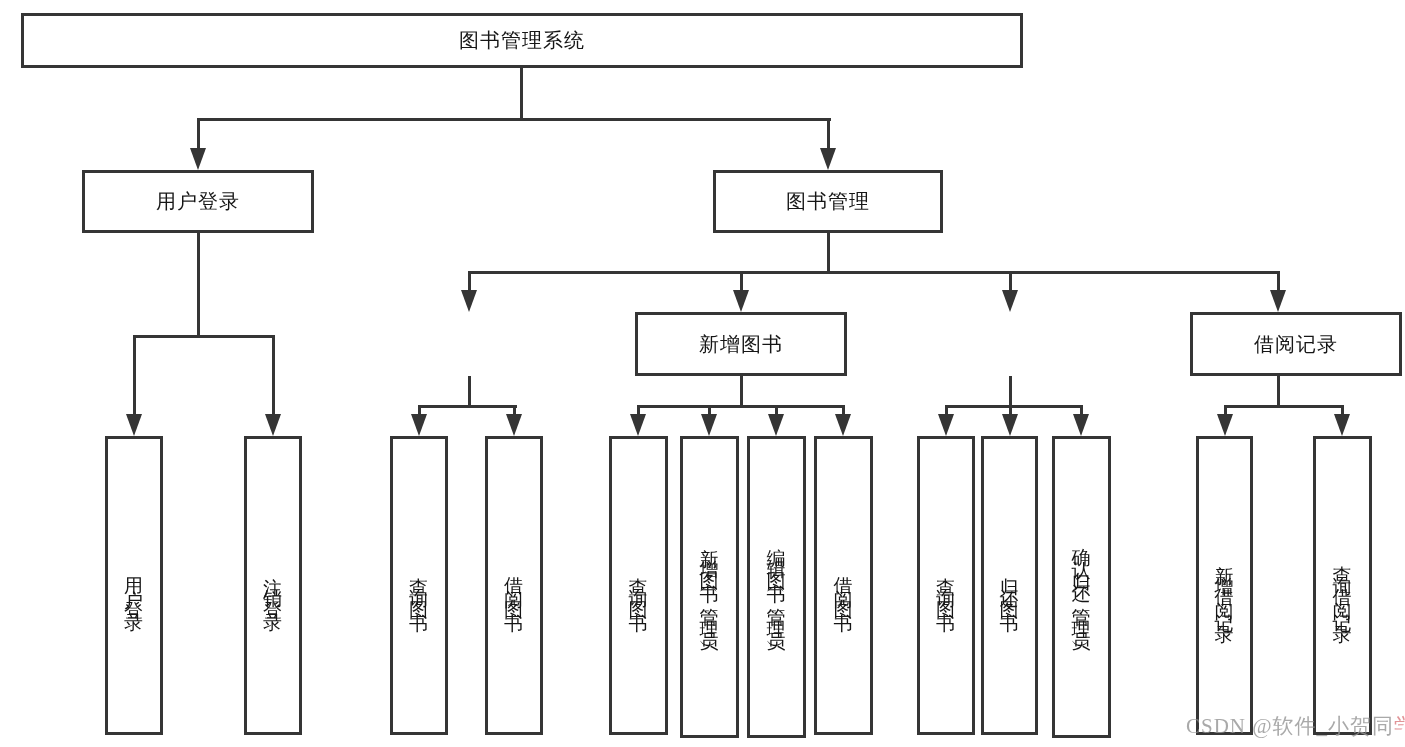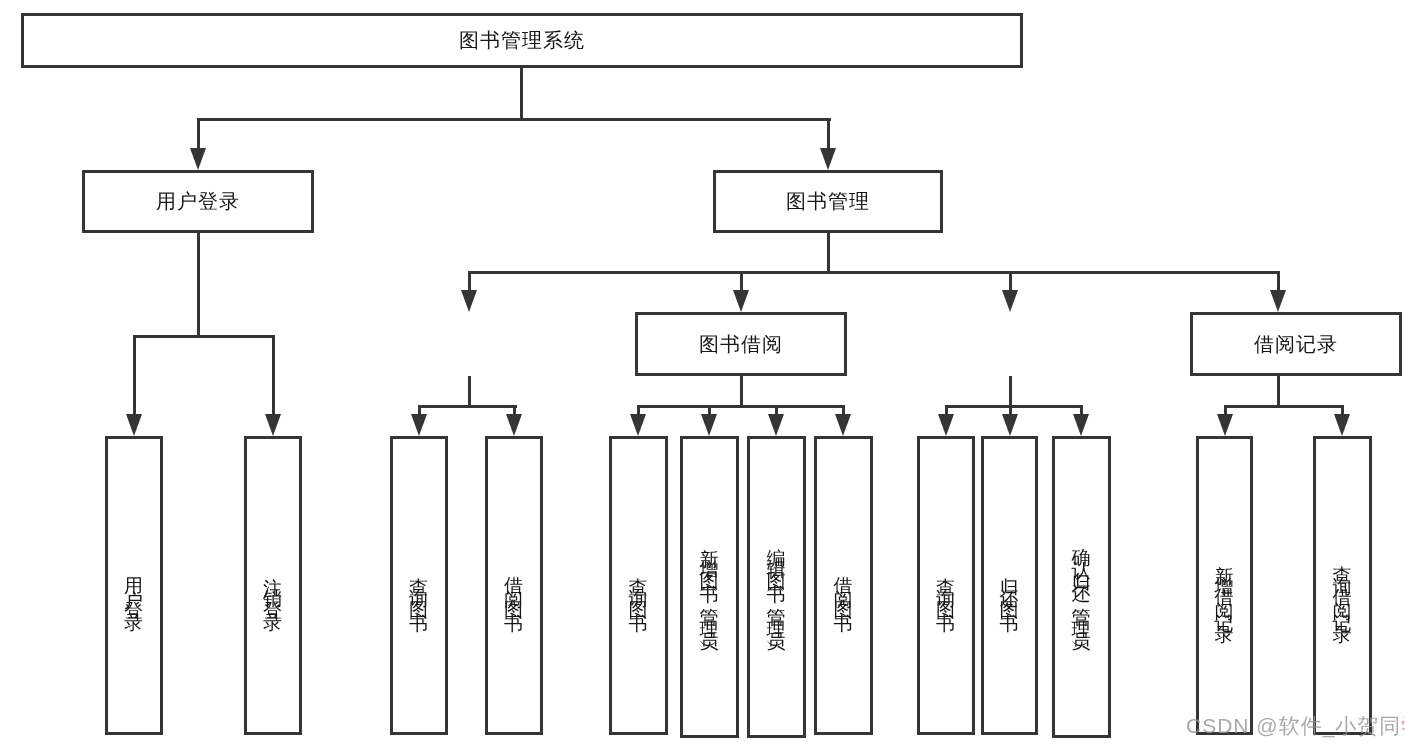--- a/index.html
+++ b/index.html
@@ -1,18 +1,19 @@
 <!DOCTYPE html>
 <html><head>
 <meta charset="utf-8">
 <style>
   html,body{margin:0;padding:0;background:#ffffff;}
   #canvas{
     position:relative;width:1405px;height:747px;background:#ffffff;overflow:hidden;
-    font-family:Liberation Sans, sans-serif;
+    font-family:Liberation Serif, serif;
+    border-radius:31px;
   }
   .box{
     position:absolute;box-sizing:border-box;border:3px solid #353535;background:#ffffff;
     display:flex;align-items:center;justify-content:center;
     color:#161616;font-size:20px;letter-spacing:1px;z-index:2;
   }
   .vbox{font-size:19px;letter-spacing:0;}
   .vtext{
     writing-mode:vertical-rl;letter-spacing:12px;line-height:1.0;
     display:block;color:#161616;
@@ -99,21 +100,21 @@
   </div>
 
   <div class="box" style="left:82px;top:170px;width:232px;height:63px;">
     <span>用户登录</span>
   </div>
   <div class="box" style="left:713px;top:170px;width:230px;height:63px;">
     <span>图书管理</span>
   </div>
 
   <div class="box" style="left:635px;top:312px;width:212px;height:64px;">
-    <span>图书借阅</span>
+    <span>新增图书</span>
   </div>
   <div class="box" style="left:1172px;top:312px;width:212px;height:64px;margin-left:18px;">
     <span>借阅记录</span>
   </div>
 
   <div class="box vbox" style="left:105px;top:436px;width:58px;height:299px;">
     <span class="vtext">用户登录</span>
   </div>
   <div class="box vbox" style="left:244px;top:436px;width:58px;height:299px;">
     <span class="vtext">注销登录</span>

